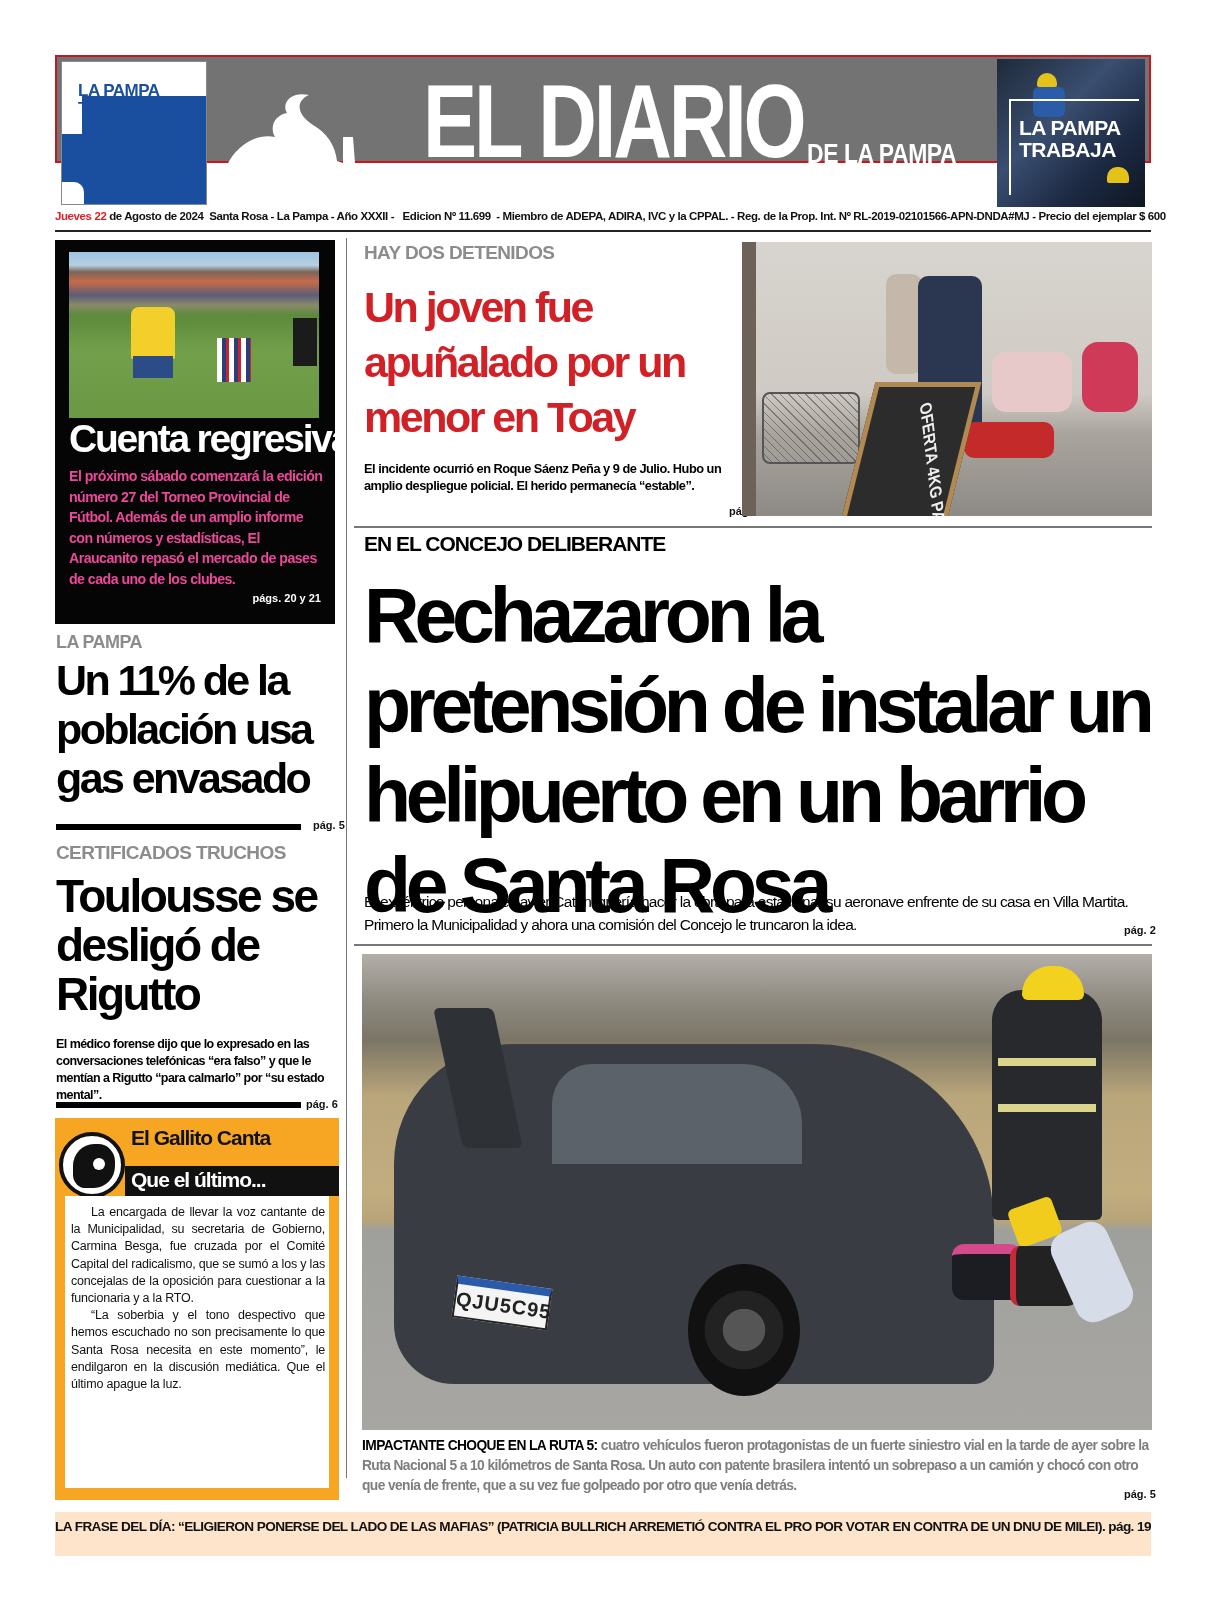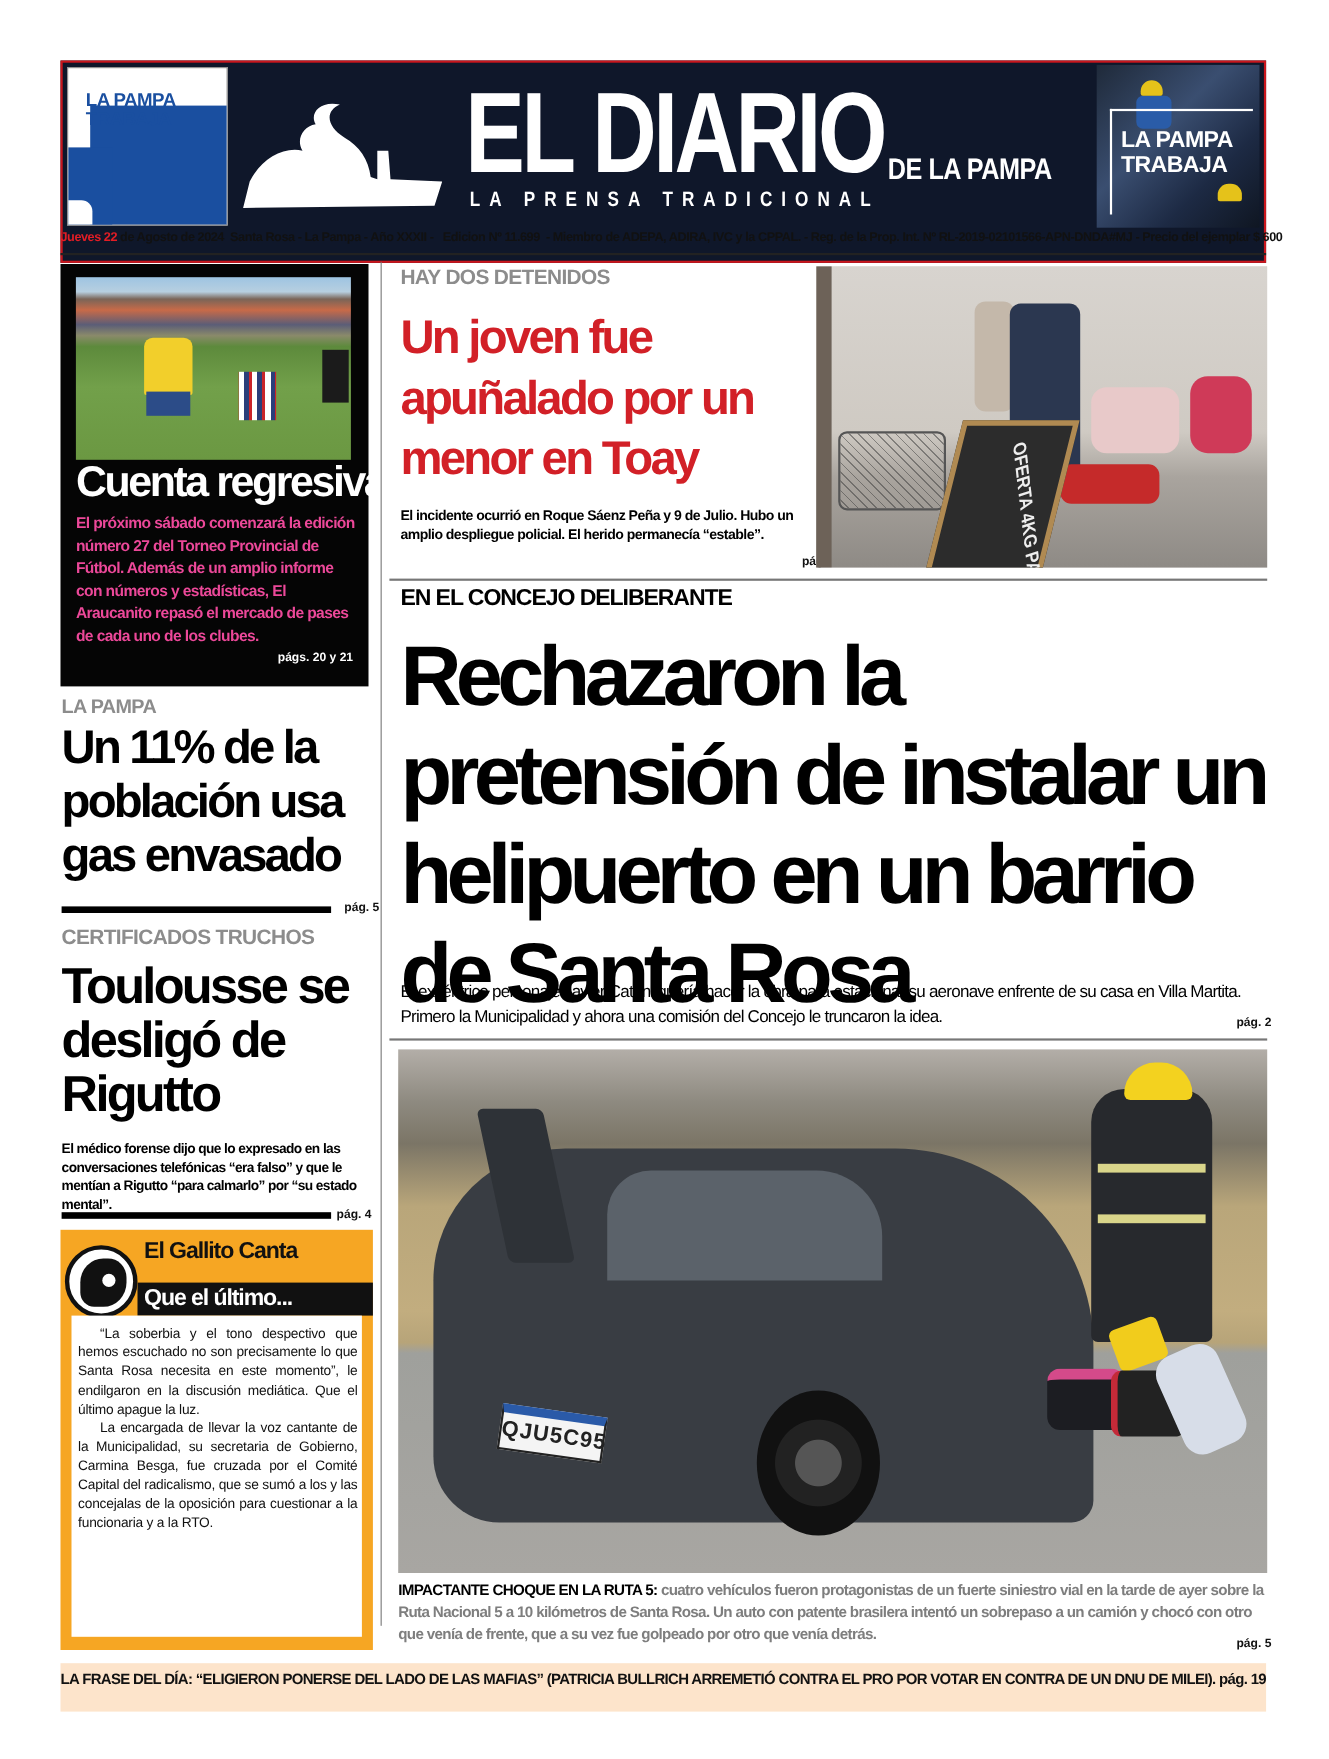--- a/index.html
+++ b/index.html
@@ -1,20 +1,20 @@
 <!DOCTYPE html>
 <html><head>
 <meta charset="utf-8">
 <style>
   * { box-sizing: border-box; margin: 0; padding: 0; }
   body { width: 1208px; height: 1599px; background: #ffffff; font-family: "Liberation Sans", sans-serif; position: relative; overflow: hidden; }
   .narrow { font-family: "Liberation Sans Narrow", "Liberation Sans", sans-serif; }
 
   
-  .masthead { position: absolute; left: 55px; top: 55px; width: 1096px; height: 184px; background: #0f172a; border: 2px solid #c9161d; }
+  .masthead { position: absolute; left: 55px; top: 55px; width: 1096px; height: 108px; background: #737373; border: 2px solid #c9161d; }
   .badge-left { position: absolute; left: 4px; top: 4px; width: 146px; height: 144px; background: #fff; border: 1px solid #888; overflow: hidden; }
   .badge-left .blue { position: absolute; left: 20px; top: 34px; width: 126px; height: 112px; background: #1a4fa0; }
   .badge-left .blue2 { position: absolute; left: 0px; top: 72px; width: 40px; height: 74px; background: #1a4fa0; }
   .badge-left .notch { position: absolute; left: 0; top: 120px; width: 22px; height: 26px; background: #fff; border-top-right-radius: 10px; }
   .badge-left .txt { position: absolute; left: 16px; top: 20px; color: #1a4fa0; font-weight: 700; font-size: 17px; line-height: 18px; letter-spacing: -0.5px; }
   .bird { position: absolute; left: 160px; top: 28px; width: 185px; height: 110px; }
   .title-main { position: absolute; left: 366px; top: 14px; color: #fff; font-weight: 700; font-size: 104px; line-height: 100px; letter-spacing: -4px; transform: scaleX(0.78); transform-origin: left top; }
   .title-sub { position: absolute; left: 750px; top: 82px; color: #fff; font-weight: 700; font-size: 27px; letter-spacing: -0.5px; transform: scaleX(0.85); transform-origin: left top; }
   .tagline { position: absolute; left: 370px; top: 114px; color: #fff; font-weight: 700; font-size: 19px; letter-spacing: 10px; transform: scaleX(0.82); transform-origin: left top; }
   .badge-right { position: absolute; right: 4px; top: 2px; width: 148px; height: 148px; background: linear-gradient(135deg, #1f2a3a 0%, #3a4e70 40%, #1d2a44 70%, #0f1622 100%); overflow: hidden; }
@@ -155,34 +155,34 @@
 
 <div class="kicker s2-kicker narrow">LA PAMPA</div>
 <div class="s2-head narrow">Un 11% de la población usa gas envasado</div>
 <div class="s2-rule"></div>
 <div class="pagref pag-left1">pág. 5</div>
 
 <div class="kicker s3-kicker narrow">CERTIFICADOS TRUCHOS</div>
 <div class="s3-head narrow">Toulousse se desligó de Rigutto</div>
 <div class="s3-body narrow">El médico forense dijo que lo expresado en las conversaciones telefónicas “era falso” y que le mentían a Rigutto “para calmarlo” por “su estado mental”.</div>
 <div class="s3-rule"></div>
-<div class="pagref pag-left2">pág. 4</div>
+<div class="pagref pag-left2">pág. 6</div>
 
 <div class="gallito">
   <div class="logo">
       <div class="c"></div>
       <div class="e"></div>
     </div>
   <div class="title narrow">El Gallito Canta</div>
   <div class="bar"></div>
   <div class="sub narrow">Que el último...</div>
   <div class="inner"></div>
   <div class="body">
+    <p>La encargada de llevar la voz cantante de la Municipalidad, su secretaria de Gobierno, Carmina Besga, fue cruzada por el Comité Capital del radicalismo, que se sumó a los y las concejalas de la oposición para cuestionar a la funcionaria y a la RTO.</p>
     <p>“La soberbia y el tono despectivo que hemos escuchado no son precisamente lo que Santa Rosa necesita en este momento”, le endilgaron en la discusión mediática. Que el último apague la luz.</p>
-    <p>La encargada de llevar la voz cantante de la Municipalidad, su secretaria de Gobierno, Carmina Besga, fue cruzada por el Comité Capital del radicalismo, que se sumó a los y las concejalas de la oposición para cuestionar a la funcionaria y a la RTO.</p>
   </div>
 </div>
 
 <div class="vrule"></div>
 
 <div class="kicker t1-kicker narrow">HAY DOS DETENIDOS</div>
 <div class="t1-head narrow">Un joven fue apuñalado por un menor en Toay</div>
 <div class="t1-body narrow">El incidente ocurrió en Roque Sáenz Peña y 9 de Julio. Hubo un amplio despliegue policial. El herido permanecía “estable”.</div>
 <div class="pagref t1-pag">pág.11</div>
 

